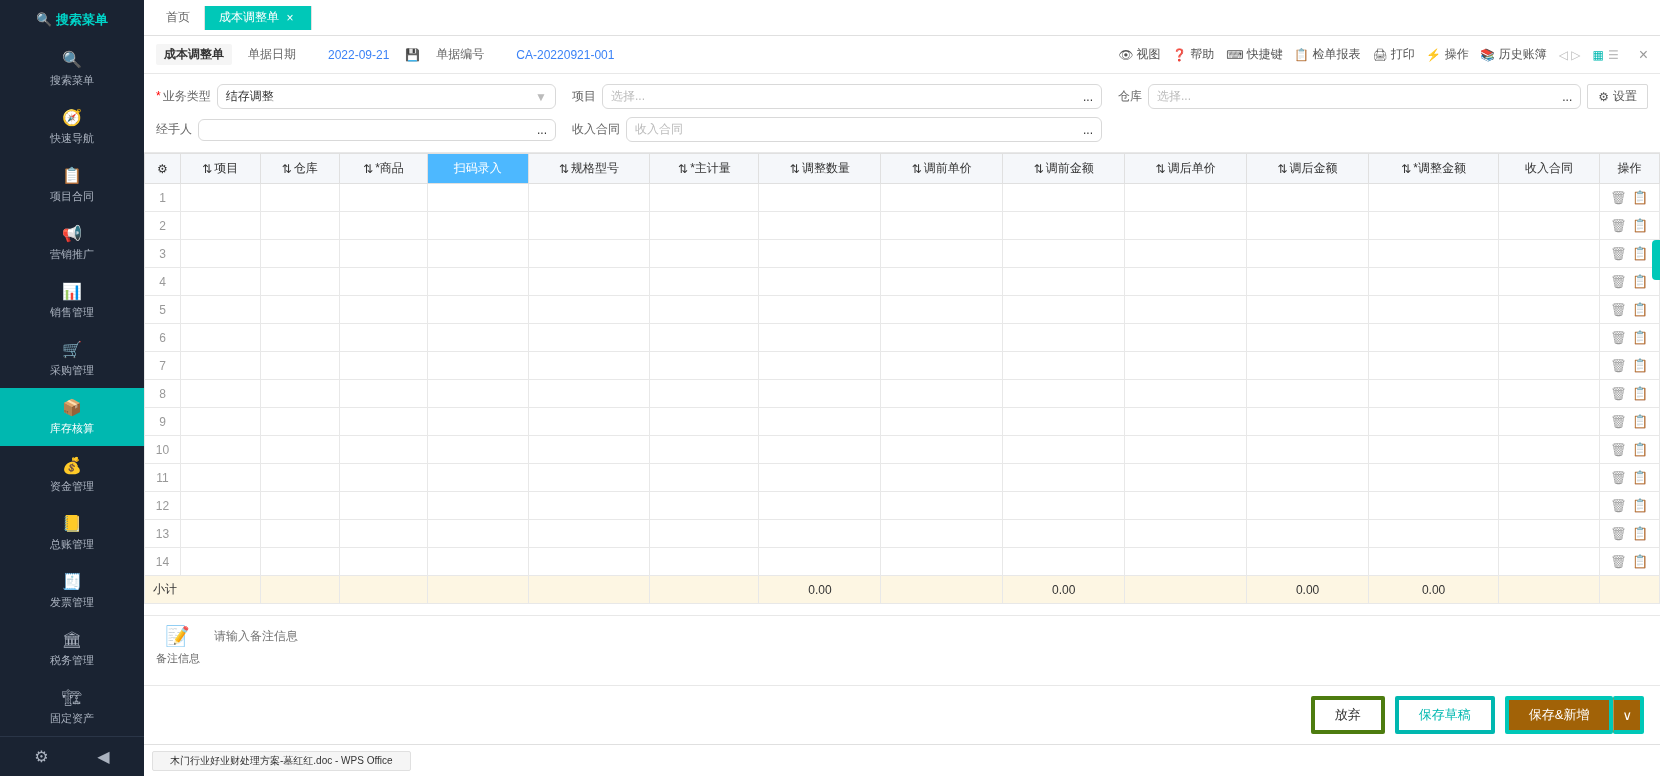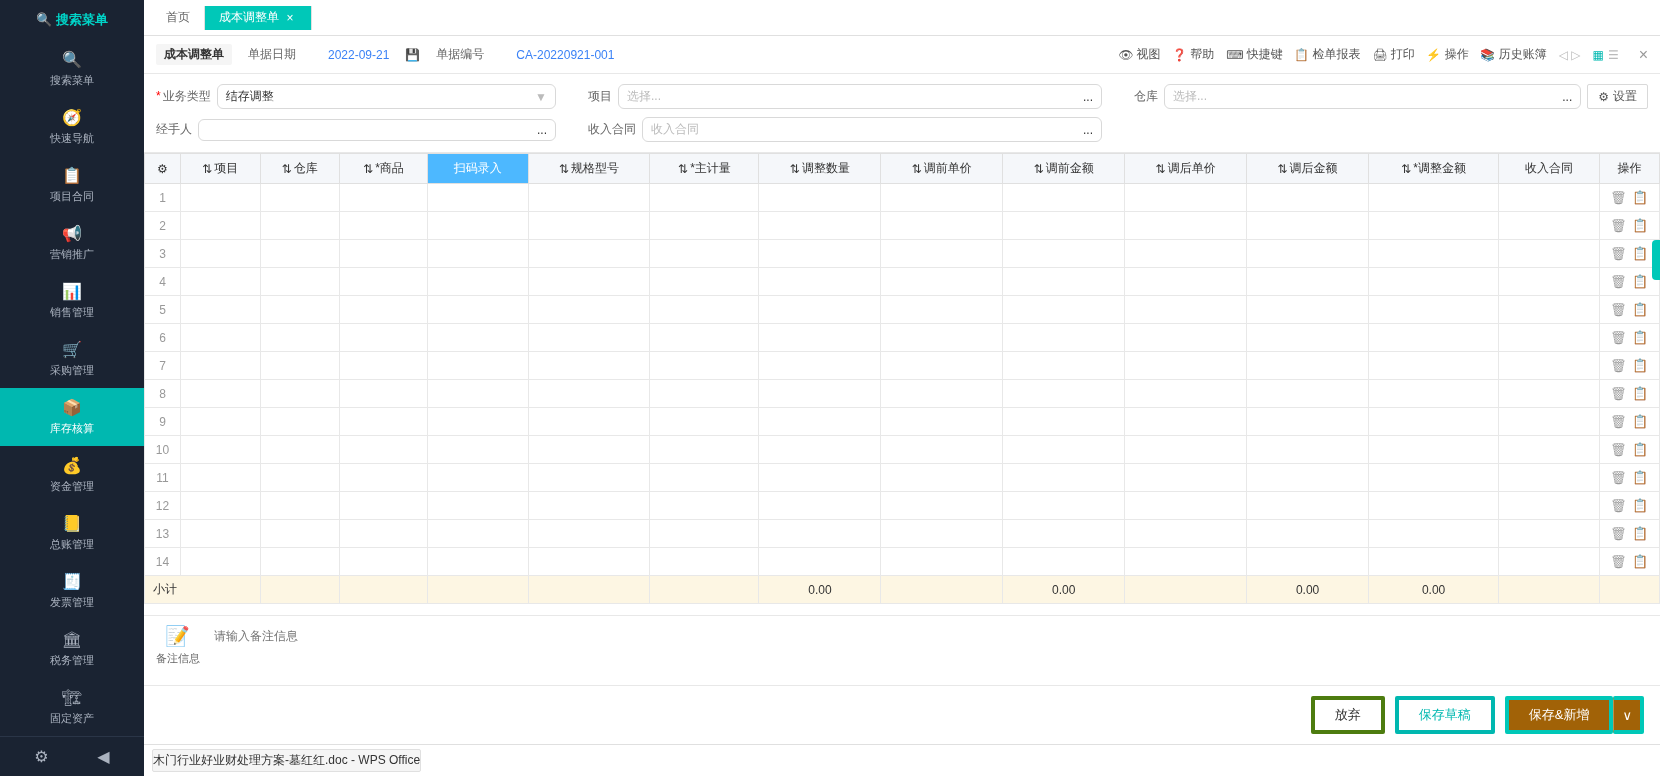--- a/index.html
+++ b/index.html
@@ -34,21 +34,21 @@
     .doc-title { font-weight: bold; font-size: 12px; color: #333; background: #f5f5f5; padding: 2px 8px; border-radius: 2px; }
     .doc-meta { display: flex; align-items: center; gap: 8px; color: #333; font-size: 12px; }
     .doc-meta-label { color: #666; }
     .doc-meta-value { color: #3b82f6; margin-left: 24px; }
     .doc-actions { margin-left: auto; display: flex; align-items: center; gap: 12px; color: #666; font-size: 12px; }
     .doc-action-btn { display: flex; align-items: center; gap: 3px; cursor: pointer; color: #555; }
     .close-doc { font-size: 16px; cursor: pointer; color: #999; margin-left: 8px; }
 
     
     .form-area { padding: 10px 12px; border-bottom: 1px solid #e8e8e8; display: flex; flex-direction: column; gap: 8px; }
-    .form-row { display: flex; align-items: center; gap: 32px; }
+    .form-row { display: flex; align-items: center; gap: 16px; }
     .form-field { display: flex; align-items: center; gap: 6px; flex: 1; }
     .form-label { color: #666; font-size: 12px; white-space: nowrap; }
     .form-label.required::before { content: '*'; color: red; margin-right: 2px; }
     .form-select { flex: 1; border: 1px solid #d9d9d9; border-radius: 6px; padding: 3px 8px; font-size: 12px; color: #333; background: #fff; display: flex; align-items: center; justify-content: space-between; cursor: pointer; min-width: 120px; }
     .form-select-placeholder { color: #bbb; }
     .settings-btn { background: #fff; border: 1px solid #d9d9d9; border-radius: 2px; padding: 3px 10px; font-size: 12px; color: #555; cursor: pointer; display: flex; align-items: center; gap: 4px; }
     
     
     .table-container { flex: 1; overflow: auto; position: relative; }
     table { width: 100%; border-collapse: collapse; font-size: 12px; }
@@ -76,21 +76,21 @@
     
     .footer { display: flex; align-items: center; justify-content: flex-end; padding: 10px 16px; gap: 10px; border-top: 1px solid #e8e8e8; background: #fff; }
     .btn { padding: 6px 20px; border-radius: 2px; cursor: pointer; font-size: 13px; border: 4px solid #4d7c0f; }
     .btn-default { background: #fff; color: #333; }
     .btn-primary { background: #fff; color: #00b8b0; border-color: #00b8b0; }
     .btn-success { background: #a16207; color: #fff; border-color: #00c8b8; display: flex; align-items: center; gap: 4px; }
     .btn-success-dropdown { padding: 6px 8px; border-left: 1px solid rgba(255,255,255,0.3); }
 
     
     .taskbar { height: 32px; background: #fff; border-top: 1px solid #e0e0e0; display: flex; align-items: center; padding: 0 8px; gap: 8px; }
-    .taskbar-item { background: #f5f5f5; border: 1px solid #e0e0e0; border-radius: 2px; padding: 2px 0; font-size: 12px; color: #333; cursor: pointer; }
+    .taskbar-item { background: #f5f5f5; border: 1px solid #e0e0e0; border-radius: 2px; padding: 2px 17px; font-size: 10px; color: #333; cursor: pointer; }
 
     
     .sidebar-scroll { overflow-y: auto; flex: 1; }
     .sidebar-scroll::-webkit-scrollbar { width: 0; }
 
     
     .right-edge { width: 8px; background: #00c8b8; position: fixed; right: 0; top: 200px; height: 40px; border-radius: 4px 0 0 4px; cursor: pointer; }
 
     .col-sort { display: flex; align-items: center; justify-content: center; gap: 2px; }
   </style>

